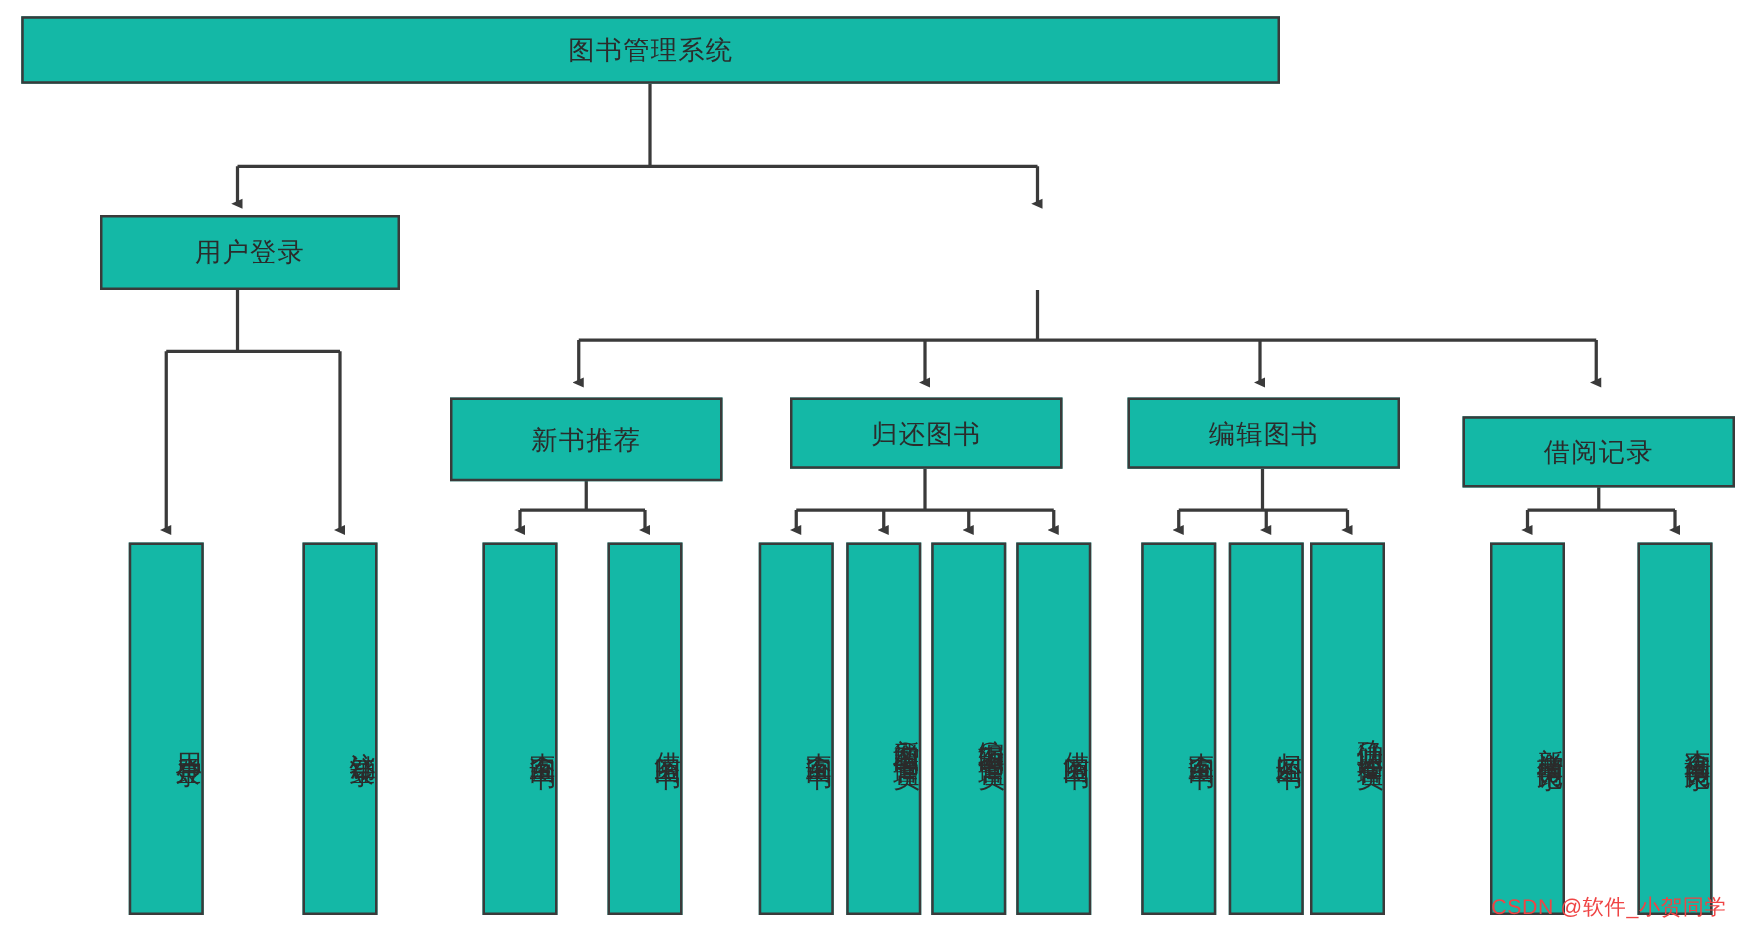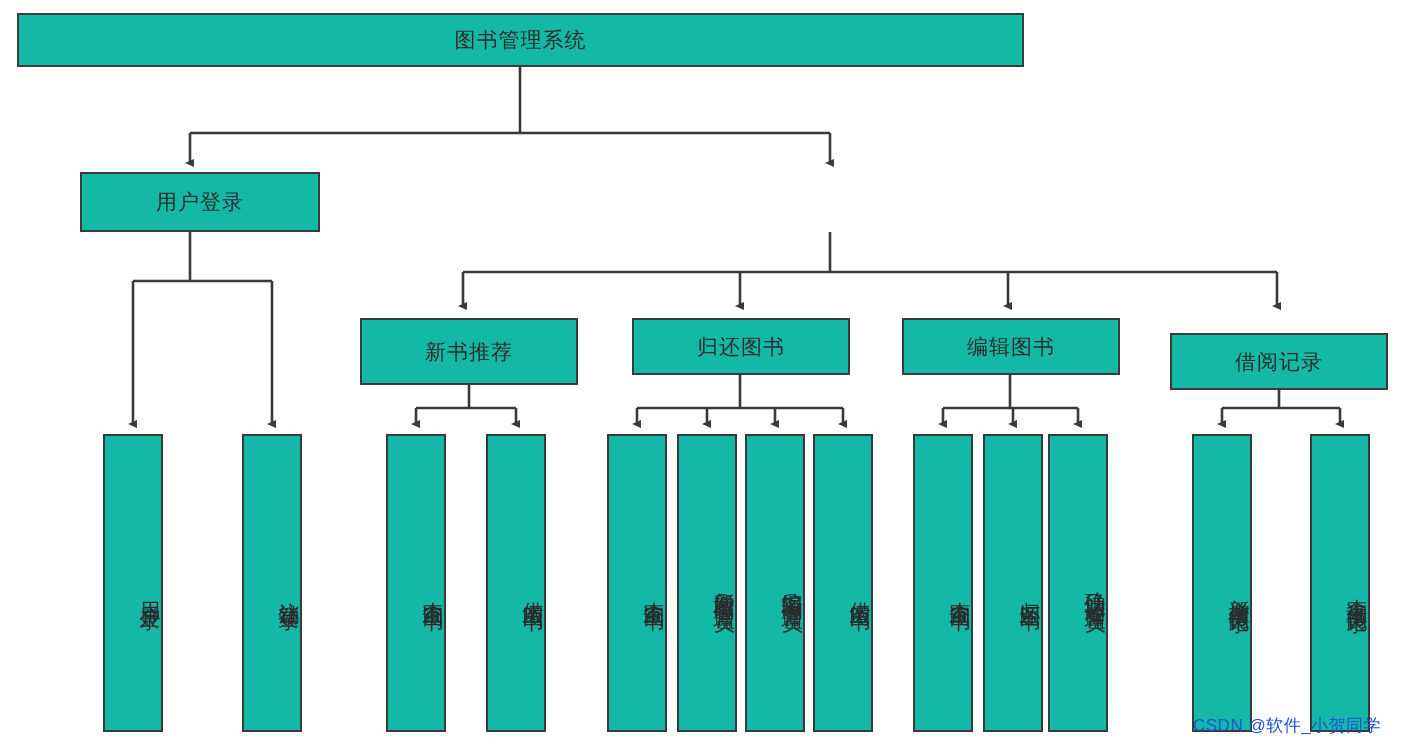--- a/index.html
+++ b/index.html
@@ -32,21 +32,21 @@
   }
   .node.v.tall-text{padding-top:10px;}
   .node .vlabel{
     writing-mode:vertical-rl;
     text-orientation:upright;
     display:block;
   }
   .watermark{
     position:absolute;
     font-size:17px;
-    color:#1d4ed8;
+    color:#ef4444;
     white-space:nowrap;
     letter-spacing:0.5px;
   }
 </style>
 </head>
 <body>
 
 <div id="stage">
 
   <svg class="connectors" viewBox="0 0 1405 747">

